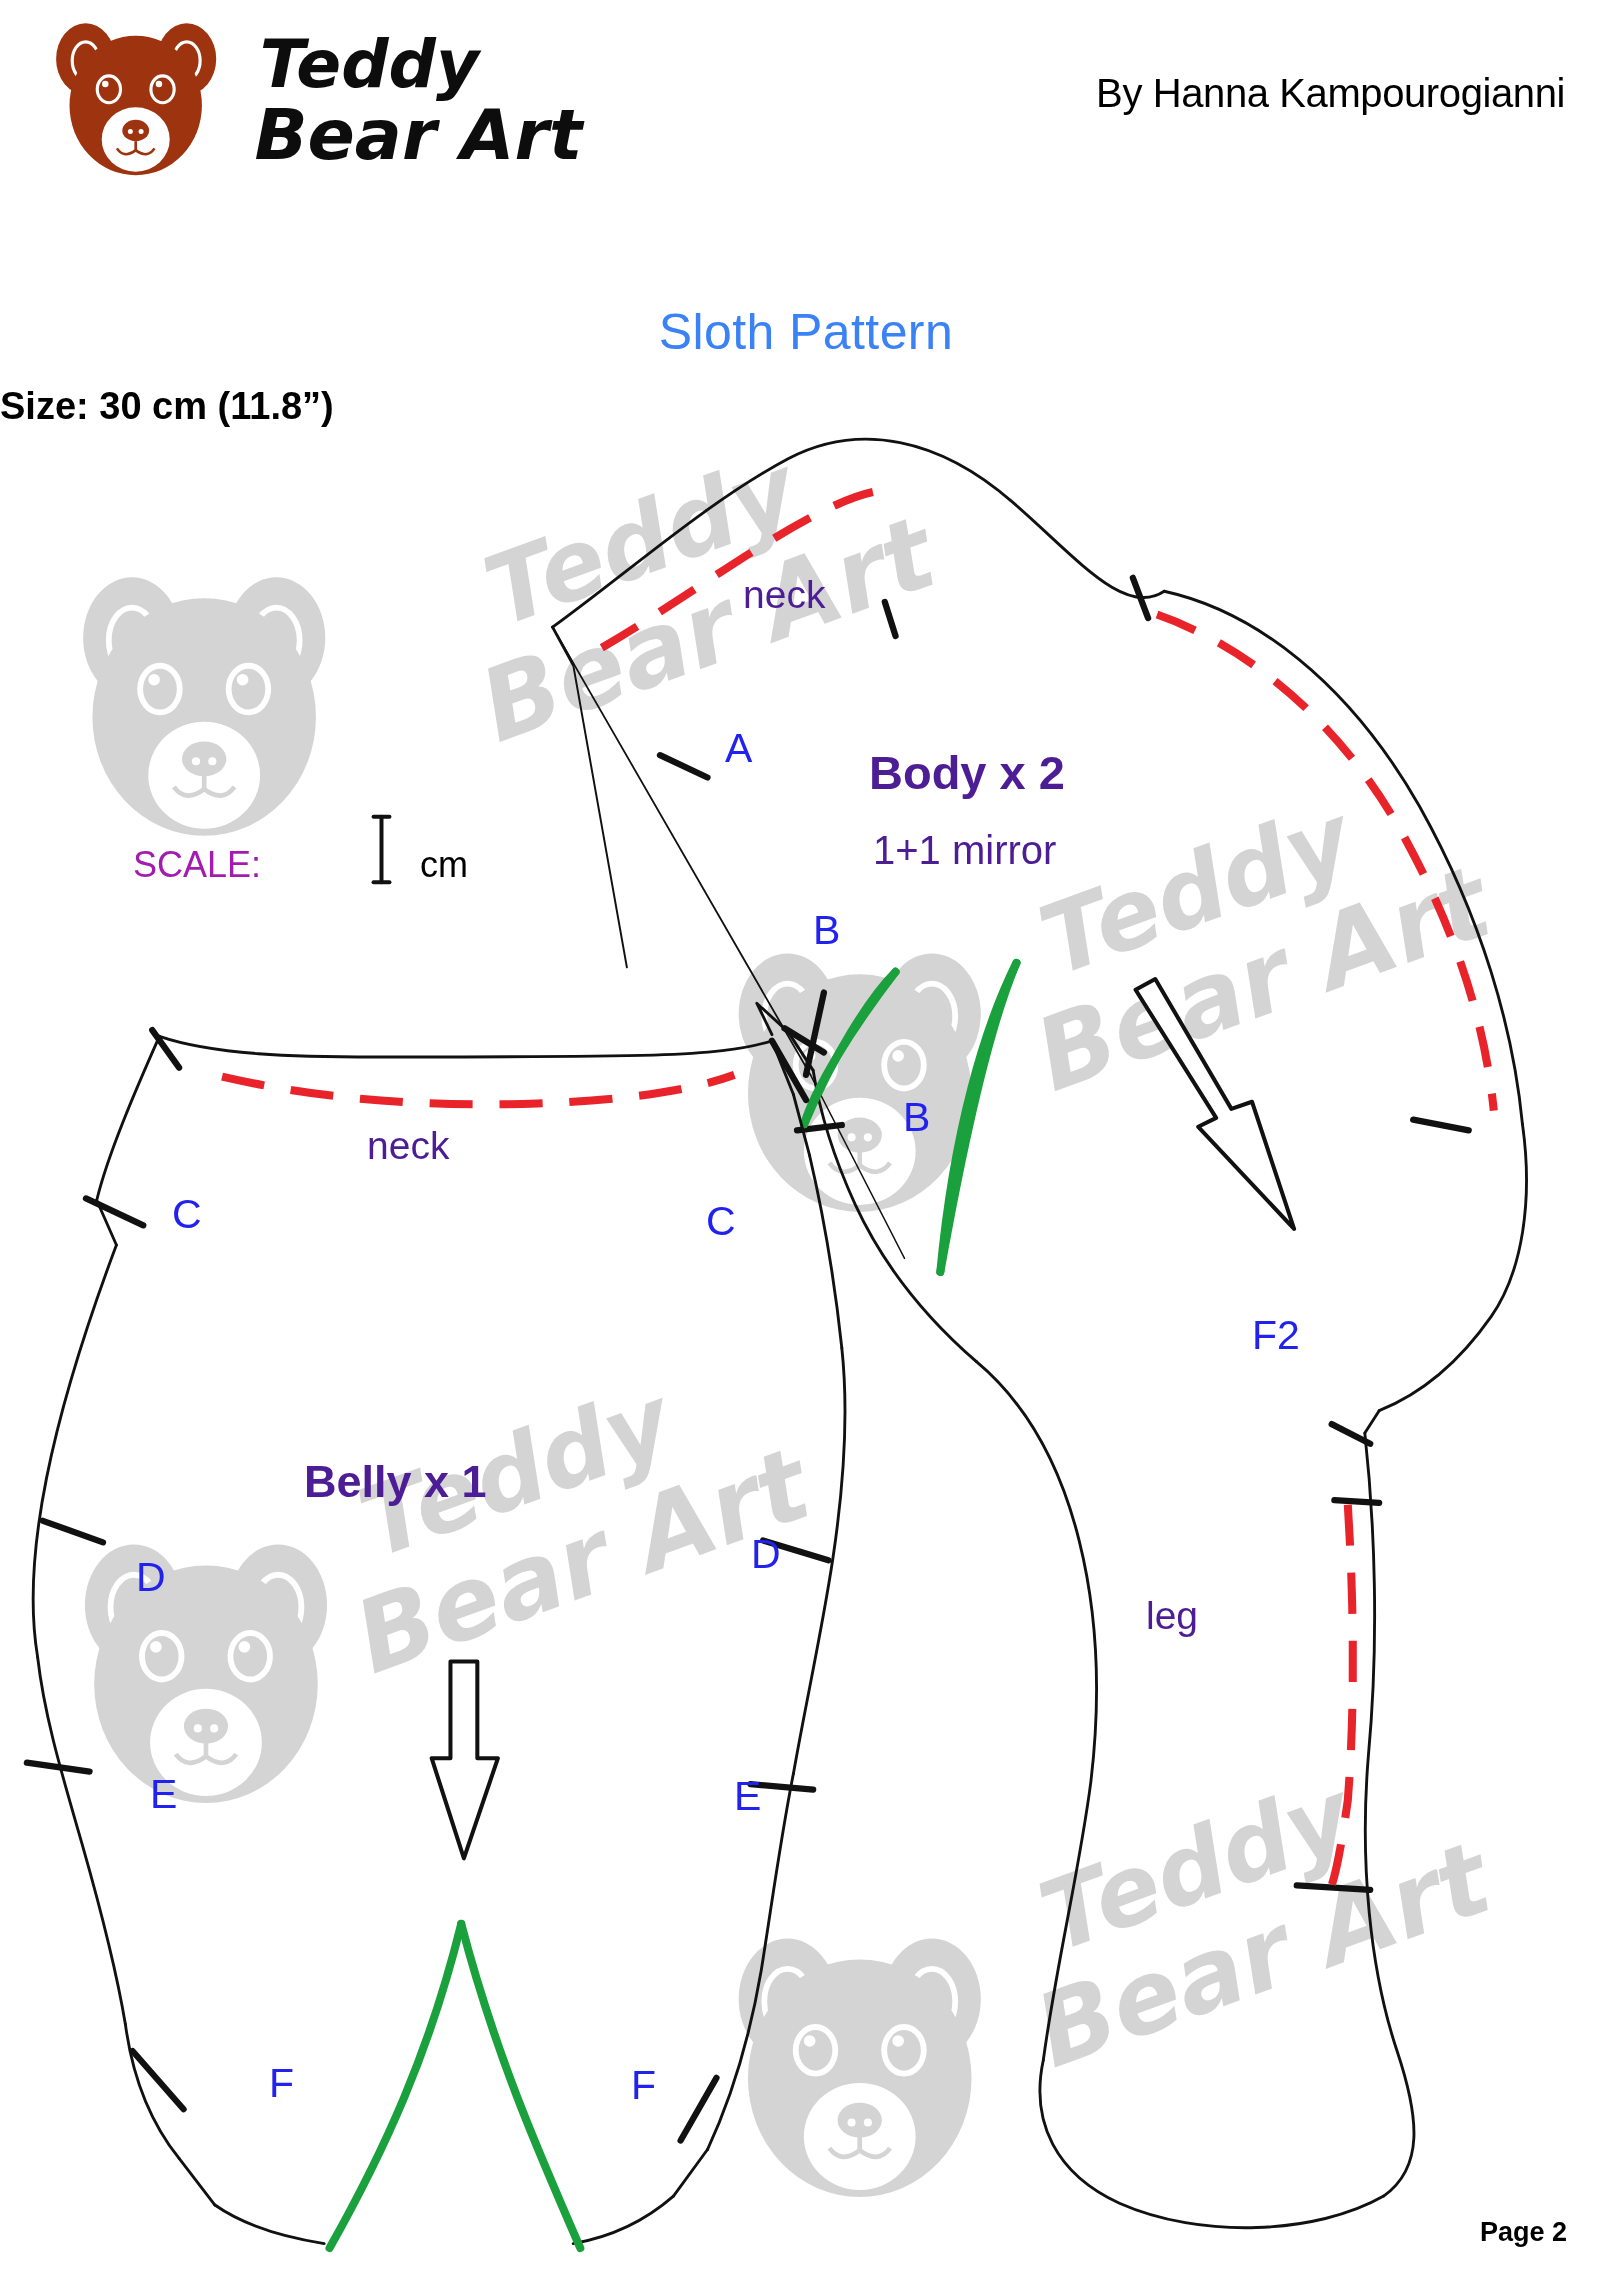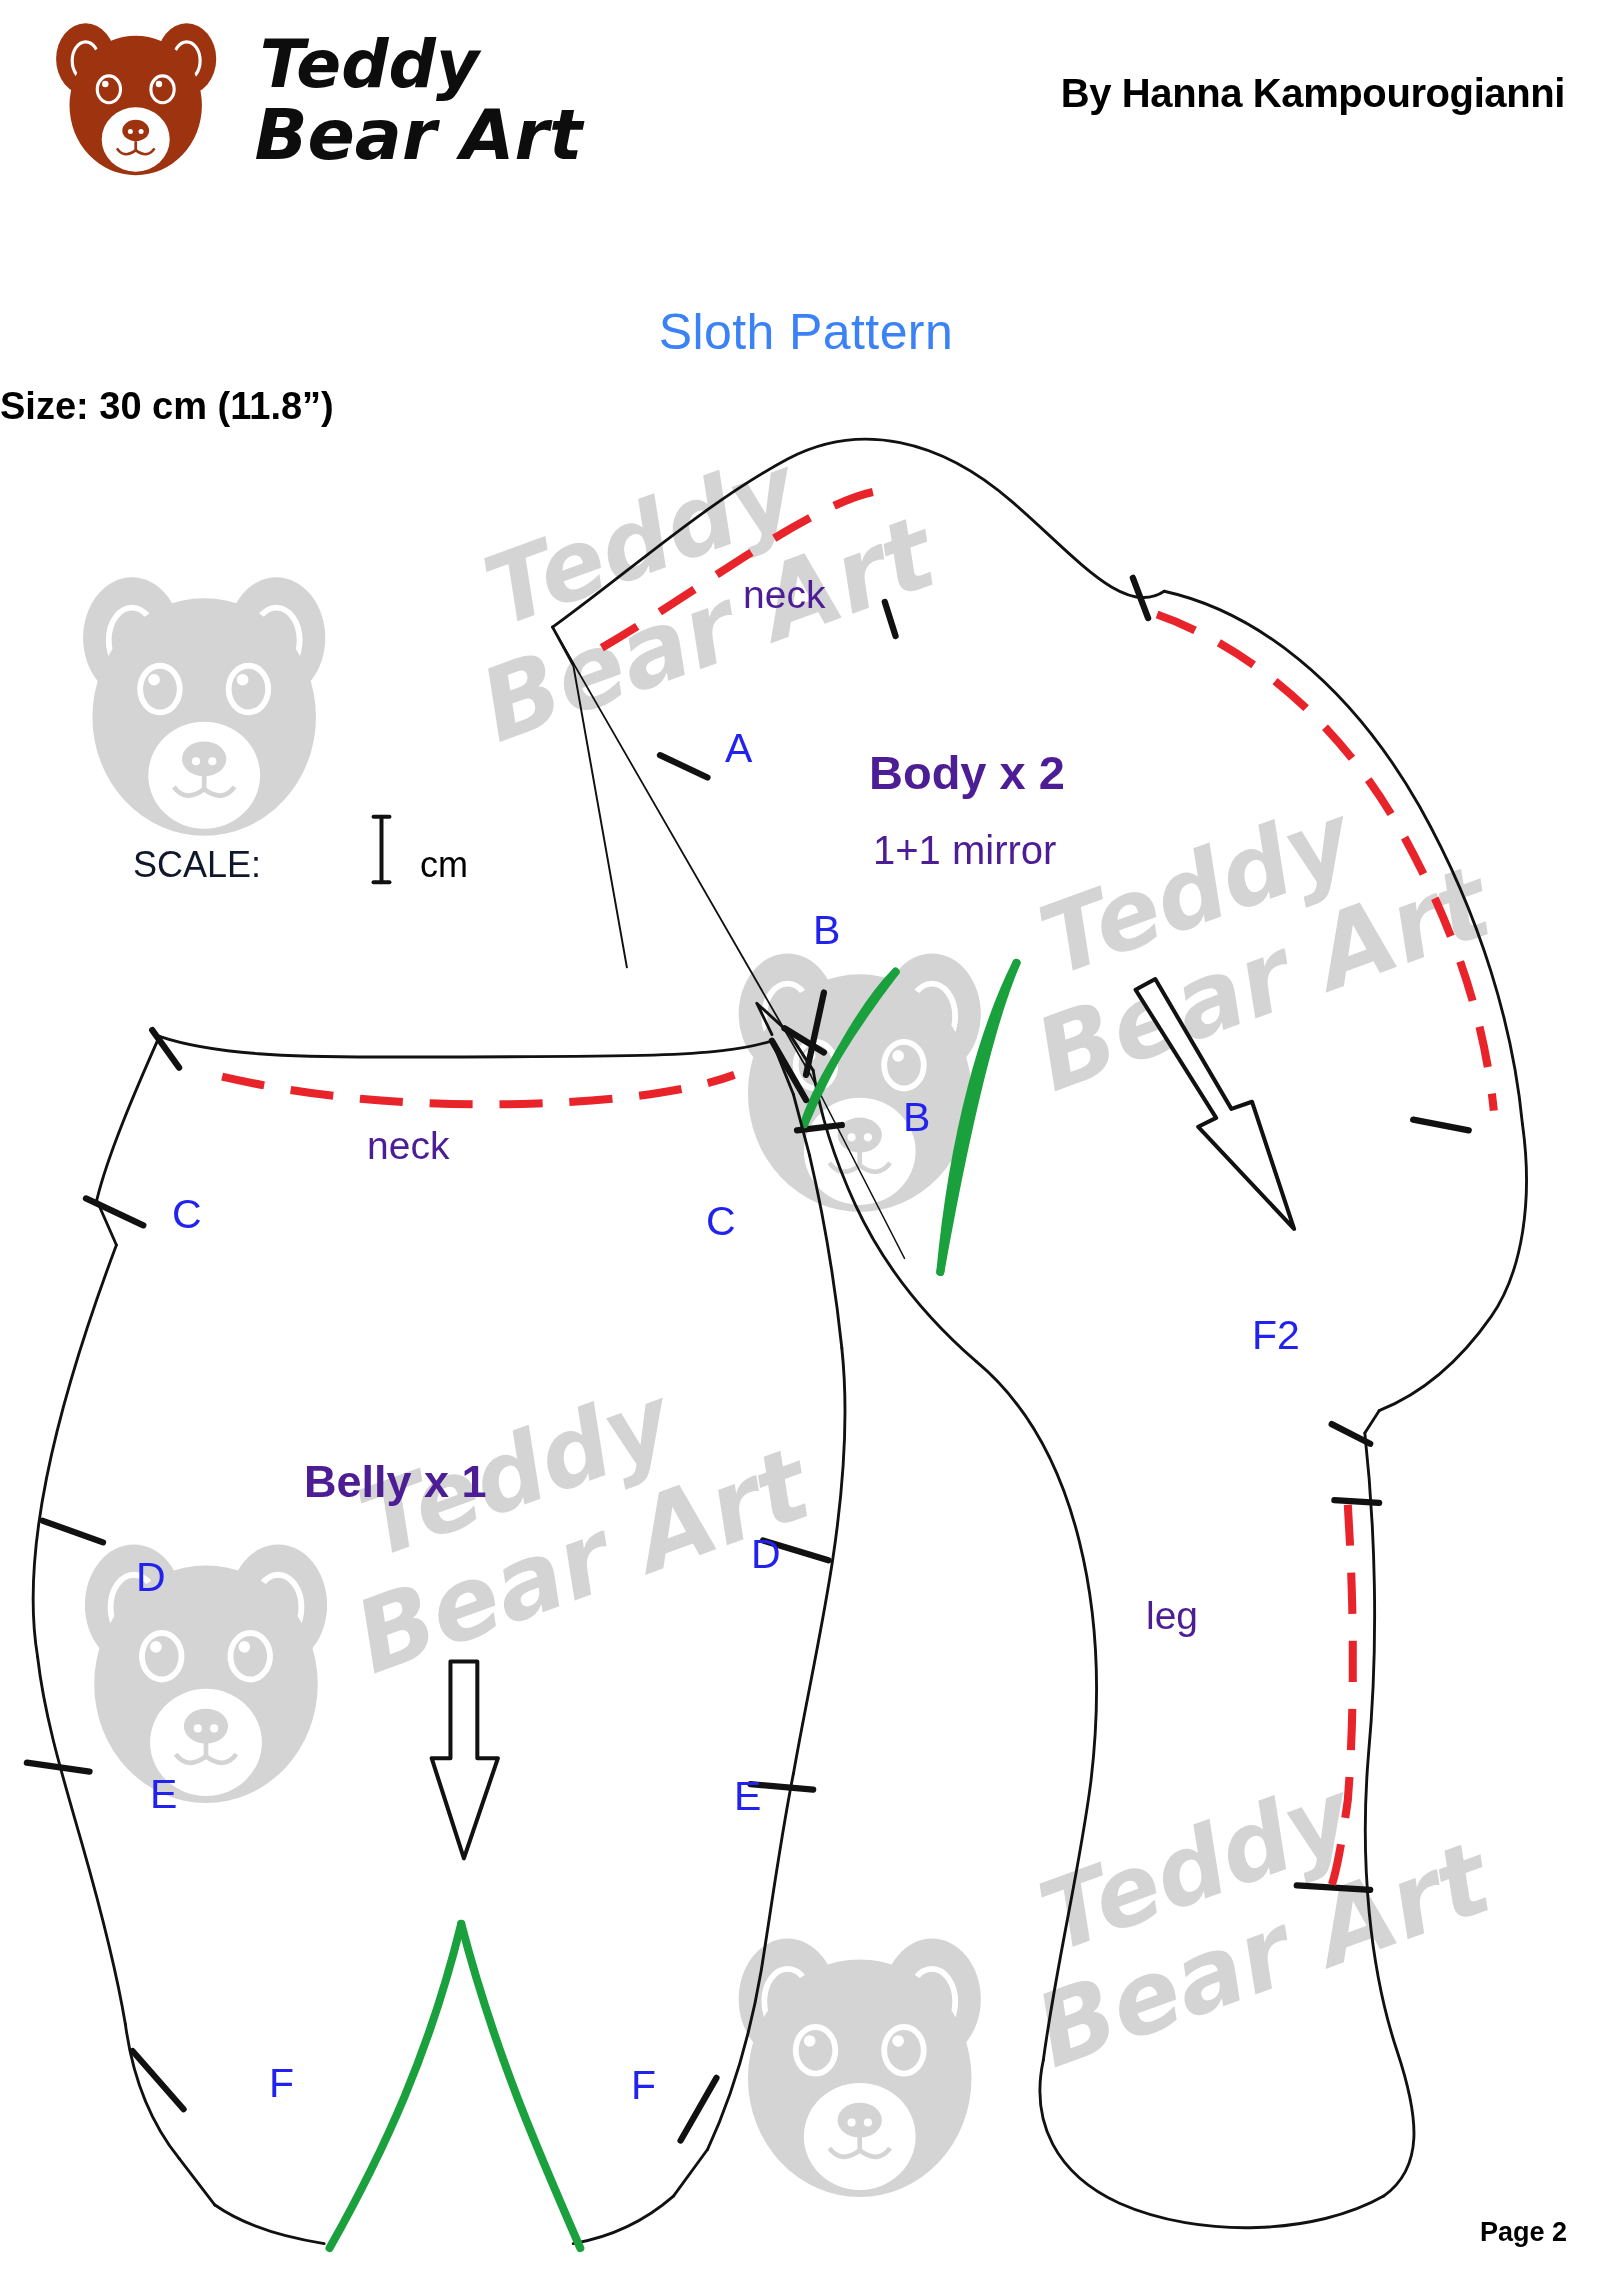--- a/index.html
+++ b/index.html
@@ -44,21 +44,20 @@
     position: absolute;
     right: 47px;
     top: 70px;
     width: 734px;
     text-align: right;
     font-size: 40px;
     line-height: 1.18;
     color: #000000;
     letter-spacing: -0.4px;
     font-family: "Liberation Sans", sans-serif;
-    font-weight: bold;
   }
   #byline div { white-space: nowrap; }
 
   
   #pattern-title {
     position: absolute;
     left: 0;
     top: 303px;
     width: 1612px;
     text-align: center;
@@ -81,21 +80,21 @@
     position: absolute;
     left: 133px;
     top: 833px;
     height: 54px;
   }
   #scale-label {
     position: absolute;
     left: 0;
     top: 10.7px;
     font-size: 36px;
-    color: #0f172a;
+    color: #a21caf;
   }
   #scale-bar {
     position: absolute;
     left: 237px;
     top: -21.5px;
     width: 23px;
     height: 75px;
   }
   #scale-unit {
     position: absolute;

